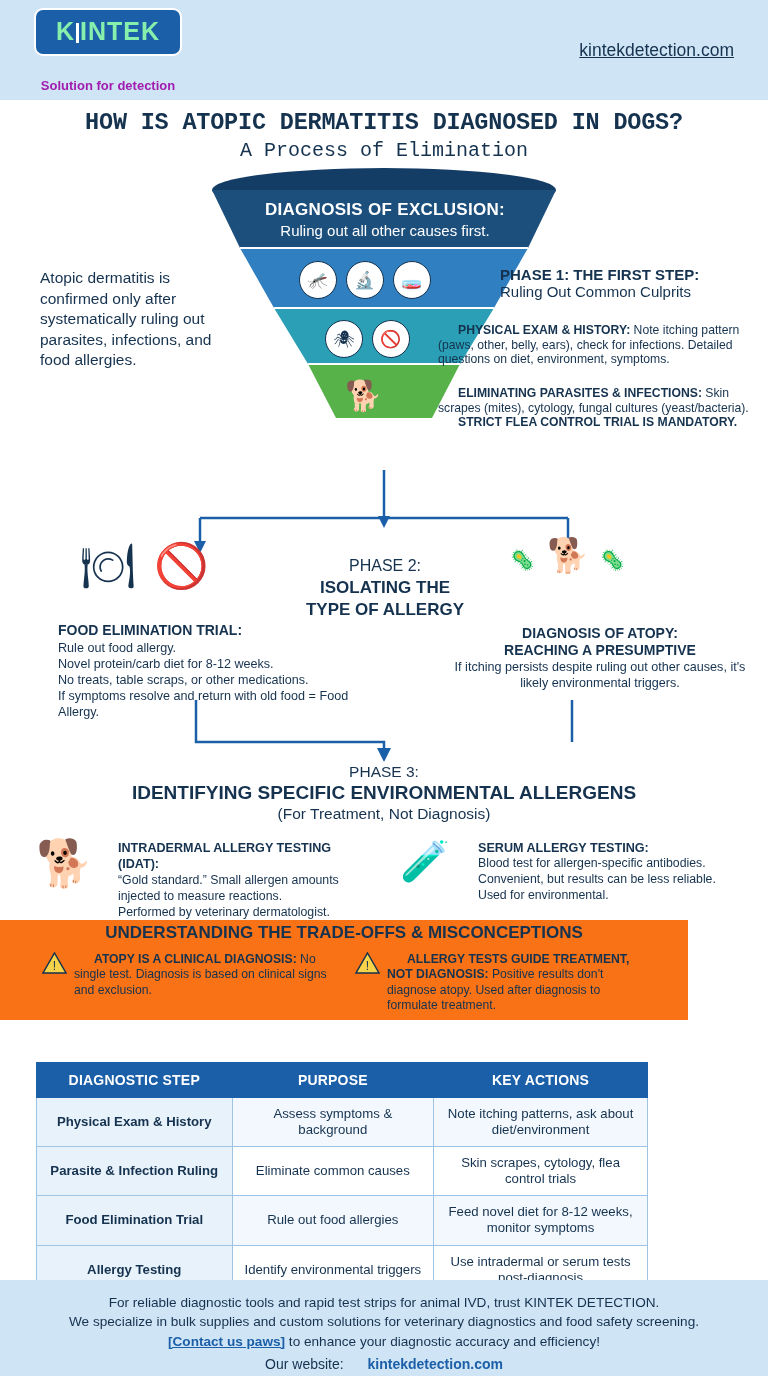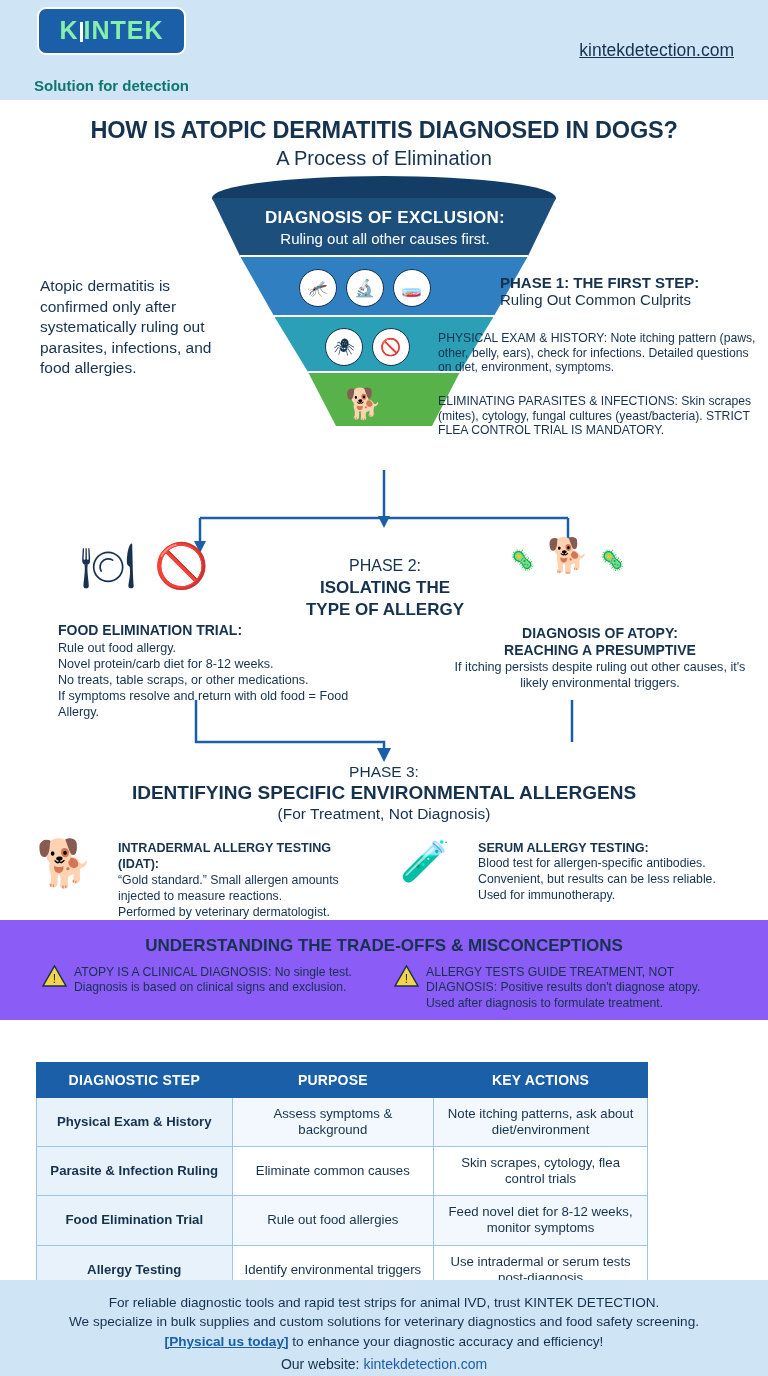--- a/index.html
+++ b/index.html
@@ -36,32 +36,32 @@
   }
   .logo-box .bar {
     display: inline-block;
     width: 3px; height: 20px;
     background: #fff;
     vertical-align: -3px;
     margin: 0 1px;
   }
   .logo-tag {
     margin-top: 22px;
-    font-size: 15px;
+    font-size: 13px;
     font-weight: bold;
-    color: #0f766e;
+    color: #a21caf;
   }
   .site-link {
     font-size: 17.5px;
     color: #15324f;
     text-decoration: underline;
   }
 
   
-  .title-block { text-align: center; padding-top: 17px; }
+  .title-block { text-align: center; padding-top: 9px; font-family: Liberation Mono, monospace; }
   .title-main {
     font-size: 23.5px;
     font-weight: bold;
     letter-spacing: -0.2px;
   }
   .title-sub {
     font-size: 20px;
     margin-top: 3px;
   }
 
@@ -111,21 +111,21 @@
     line-height: 1.2;
   }
   .blk-elim {
     position: absolute;
     left: 438px;
     top: 218px;
     width: 322px;
     font-size: 12.2px;
     line-height: 1.2;
   }
-  b { font-weight: normal; }
+  b { font-weight: bold; margin-left: 20px; }
 
   
   .icon-circle {
     position: absolute;
     border-radius: 50%;
     background: #fff;
     border: 1.5px solid #15324f;
     display: flex;
     align-items: center;
     justify-content: center;
@@ -203,24 +203,24 @@
   .serum-block .h { font-weight: bold; font-size: 12.6px; }
 
   .dog-left { position: absolute; left: 36px; top: 836px; }
   .tube-icon { position: absolute; left: 400px; top: 838px; }
 
   
   .band {
     position: absolute;
     left: 0;
     top: 920px;
-    width: 768px;
+    width: 688px;
     height: 100px;
-    background: #8b5cf6;
-    padding-top: 16px;
+    background: #f97316;
+    padding-top: 3px;
   }
   .band-title {
     text-align: center;
     font-size: 17px;
     font-weight: bold;
   }
   .band-cols {
     display: flex;
     margin-top: 9px;
     padding: 0 42px;
@@ -415,21 +415,21 @@
   <div class="h">INTRADERMAL ALLERGY TESTING (IDAT):</div>
   <div>“Gold standard.” Small allergen amounts</div>
   <div>injected to measure reactions.</div>
   <div>Performed by veterinary dermatologist.</div>
 </div>
 
 <div class="serum-block">
   <div class="h">SERUM ALLERGY TESTING:</div>
   <div>Blood test for allergen-specific antibodies.</div>
   <div>Convenient, but results can be less reliable.</div>
-  <div>Used for immunotherapy.</div>
+  <div>Used for environmental.</div>
 </div>
 
 <div class="band">
   <div class="band-title">UNDERSTANDING THE TRADE-OFFS &amp; MISCONCEPTIONS</div>
   <div class="band-cols">
     <div class="band-item" style="width:330px;">
       <span class="warn">
         <svg width="25" height="23" viewBox="0 0 25 23">
             <polygon points="12.5,1 24,21 1,21" fill="#f7d34a" stroke="#15324f" stroke-width="1.5"></polygon>
             <text x="12.5" y="18" font-size="12" text-anchor="middle" fill="#15324f" font-family="Liberation Sans">!</text>
@@ -479,18 +479,18 @@
       <td>Identify environmental triggers</td>
       <td>Use intradermal or serum tests post-diagnosis</td>
     </tr>
   </tbody>
 </table>
 
 <div class="footer">
   <div>For reliable diagnostic tools and rapid test strips for animal IVD, trust KINTEK DETECTION.</div>
   <div>We specialize in bulk supplies and custom solutions for veterinary diagnostics and food safety screening.</div>
   <div>
-    <a href="#" class="contact">[Physical us today]</a><span> to enhance your diagnostic accuracy and efficiency!</span>
+    <a href="#" class="contact">[Contact us paws]</a><span> to enhance your diagnostic accuracy and efficiency!</span>
   </div>
   <div class="web">
     <span>Our website: </span><b><a href="#" style="color:#1a5fa8; text-decoration:none;">kintekdetection.com</a></b>
   </div>
 </div>
 
 </body></html>

